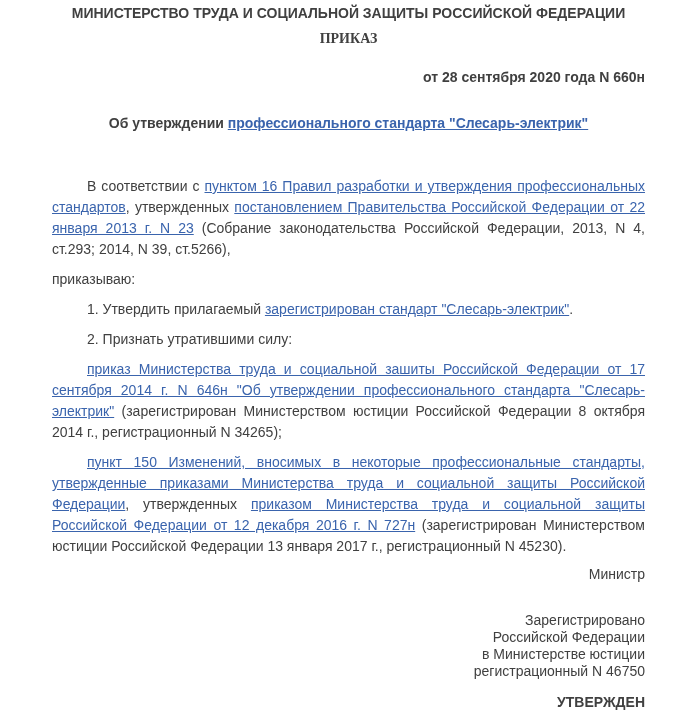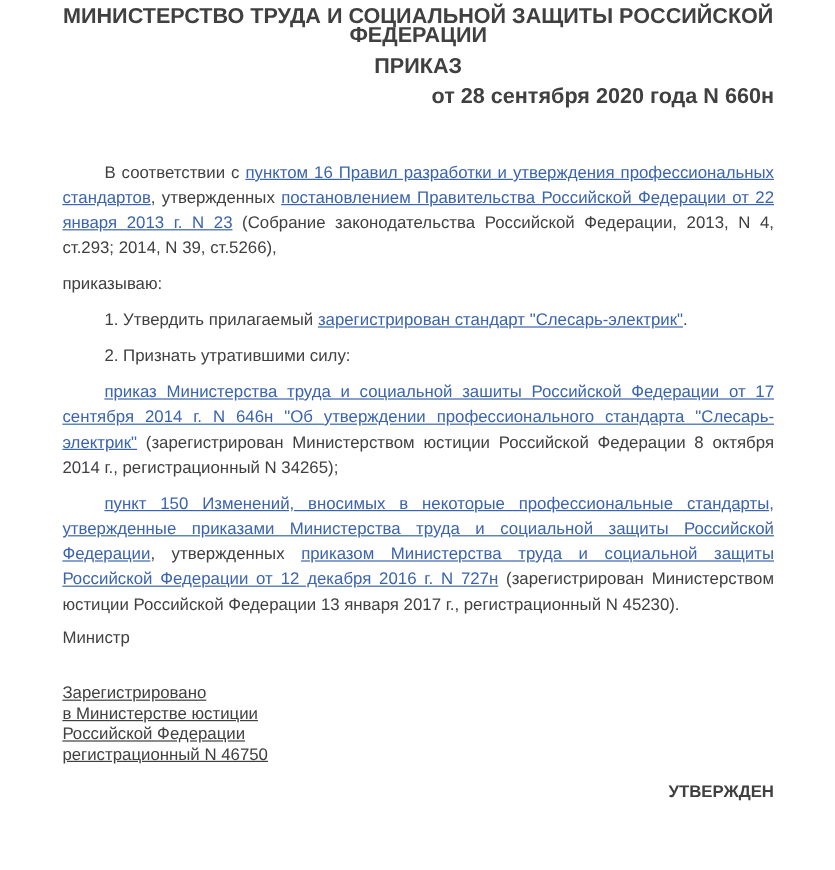--- a/index.html
+++ b/index.html
@@ -13,68 +13,68 @@
     font-size: 14px;
   }
   .page {
     box-sizing: border-box;
     width: 696px;
     padding: 5px 51px 0 52px;
   }
   .h {
     font-weight: bold;
     text-align: center;
-    font-size: 18px;
+    font-size: 14px;
     line-height: 16px;
   }
   .h1 { margin-bottom: 10px; }
-  .h2 { margin-bottom: 9px; }
+  .h2 { margin-bottom: 22px; font-family: Liberation Serif, serif; }
   .h3 { margin-bottom: 0; text-align: right; }
   .doc-title { margin-top: 30px; }
   .content { margin-top: 45px; }
   .para {
     font-size: 14px;
     line-height: 21px;
     text-align: justify;
     margin: 0 0 9px 0;
   }
   .indent { text-indent: 35px; }
   a.lnk {
     color: #3a64ad;
     text-decoration: underline;
     cursor: pointer;
   }
   .doc-title a.lnk { font-weight: bold; }
   .sig-block {
     margin-top: 1px;
-    text-align: left;
+    text-align: right;
     line-height: 17px;
   }
   .reg-block {
     margin-top: 29px;
-    text-align: left;
+    text-align: right;
     line-height: 17px;
-    text-decoration: underline;
   }
   .appr-block {
     margin-top: 13px;
     text-align: right;
     font-weight: bold;
     line-height: 18px;
   }
 </style>
 </head>
 <body>
 
 <div class="page">
 
   <div class="h h1">МИНИСТЕРСТВО ТРУДА И СОЦИАЛЬНОЙ ЗАЩИТЫ РОССИЙСКОЙ ФЕДЕРАЦИИ</div>
   <div class="h h2">ПРИКАЗ</div>
   <div class="h h3">от 28 сентября 2020 года N 660н</div>
 
+  <div class="h doc-title"><span>Об утверждении </span><a class="lnk" href="#">профессионального стандарта "Слесарь-электрик"</a></div>
 
   <div class="content">
 
     <p class="para indent"><span>В соответствии с </span><a class="lnk" href="#">пунктом 16 Правил разработки и утверждения профессиональных стандартов</a><span>, утвержденных </span><a class="lnk" href="#">постановлением Правительства Российской Федерации от 22 января 2013 г. N 23</a><span> (Собрание законодательства Российской Федерации, 2013, N 4, ст.293; 2014, N 39, ст.5266),</span></p>
 
     <p class="para">приказываю:</p>
 
     <p class="para indent"><span>1. Утвердить прилагаемый </span><a class="lnk" href="#">зарегистрирован стандарт "Слесарь-электрик"</a><span>.</span></p>
 
     <p class="para indent">2. Признать утратившими силу:</p>
@@ -82,22 +82,22 @@
     <p class="para indent"><a class="lnk" href="#">приказ Министерства труда и социальной зашиты Российской Федерации от 17 сентября 2014 г. N 646н "Об утверждении профессионального стандарта "Слесарь-электрик"</a><span> (зарегистрирован Министерством юстиции Российской Федерации 8 октября 2014 г., регистрационный N 34265);</span></p>
 
     <p class="para indent"><a class="lnk" href="#">пункт 150 Изменений, вносимых в некоторые профессиональные стандарты, утвержденные приказами Министерства труда и социальной защиты Российской Федерации</a><span>, утвержденных </span><a class="lnk" href="#">приказом Министерства труда и социальной защиты Российской Федерации от 12 декабря 2016 г. N 727н</a><span> (зарегистрирован Министерством юстиции Российской Федерации 13 января 2017 г., регистрационный N 45230).</span></p>
 
     <div class="sig-block">
       <div>Министр</div>
     </div>
 
     <div class="reg-block">
       <div>Зарегистрировано</div>
+      <div>Российской Федерации</div>
       <div>в Министерстве юстиции</div>
-      <div>Российской Федерации</div>
       <div>регистрационный N 46750</div>
     </div>
 
     <div class="appr-block">
       <div>УТВЕРЖДЕН</div>
 
     </div>
 
   </div>
 </div>

